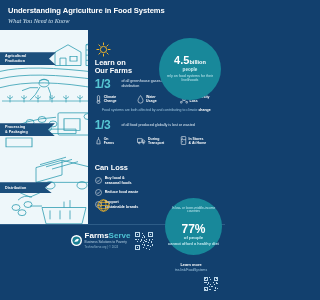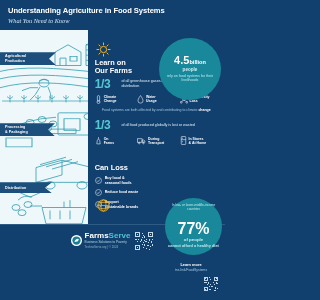--- a/index.html
+++ b/index.html
@@ -149,21 +149,21 @@
     width: 57px; height: 57px;
     border-radius: 50%;
     background: #18889a;
     color: #ffffff;
     display: flex; flex-direction: column;
     align-items: center; justify-content: center;
     text-align: center; padding: 3px;
     z-index: 4;
   }
   .bubble2 .cap { font-size: 3.2px; color: #bde7ee; line-height: 1.2; }
-  .bubble2 .big { font-size: 16px; font-weight: bold; line-height: 1.05; margin-top: 9px;}
+  .bubble2 .big { font-size: 12px; font-weight: bold; line-height: 1.05; margin-top: 9px;}
   .bubble2 .sub { font-size: 4.4px; font-weight: bold; color: #c9eef2; line-height: 1.1;}
   .bubble2 .desc { font-size: 3.9px; font-weight: bold; color: #bde7ee; line-height: 1.2; margin-top: 1.5px;}
 
   .learn {
     position: absolute;
     right: 6px; top: 232px;
     text-align: center; width: 56px;
     z-index: 4;
   }
   .learn .lm { color: #ffffff; font-size: 3.9px; font-weight: bold; }

